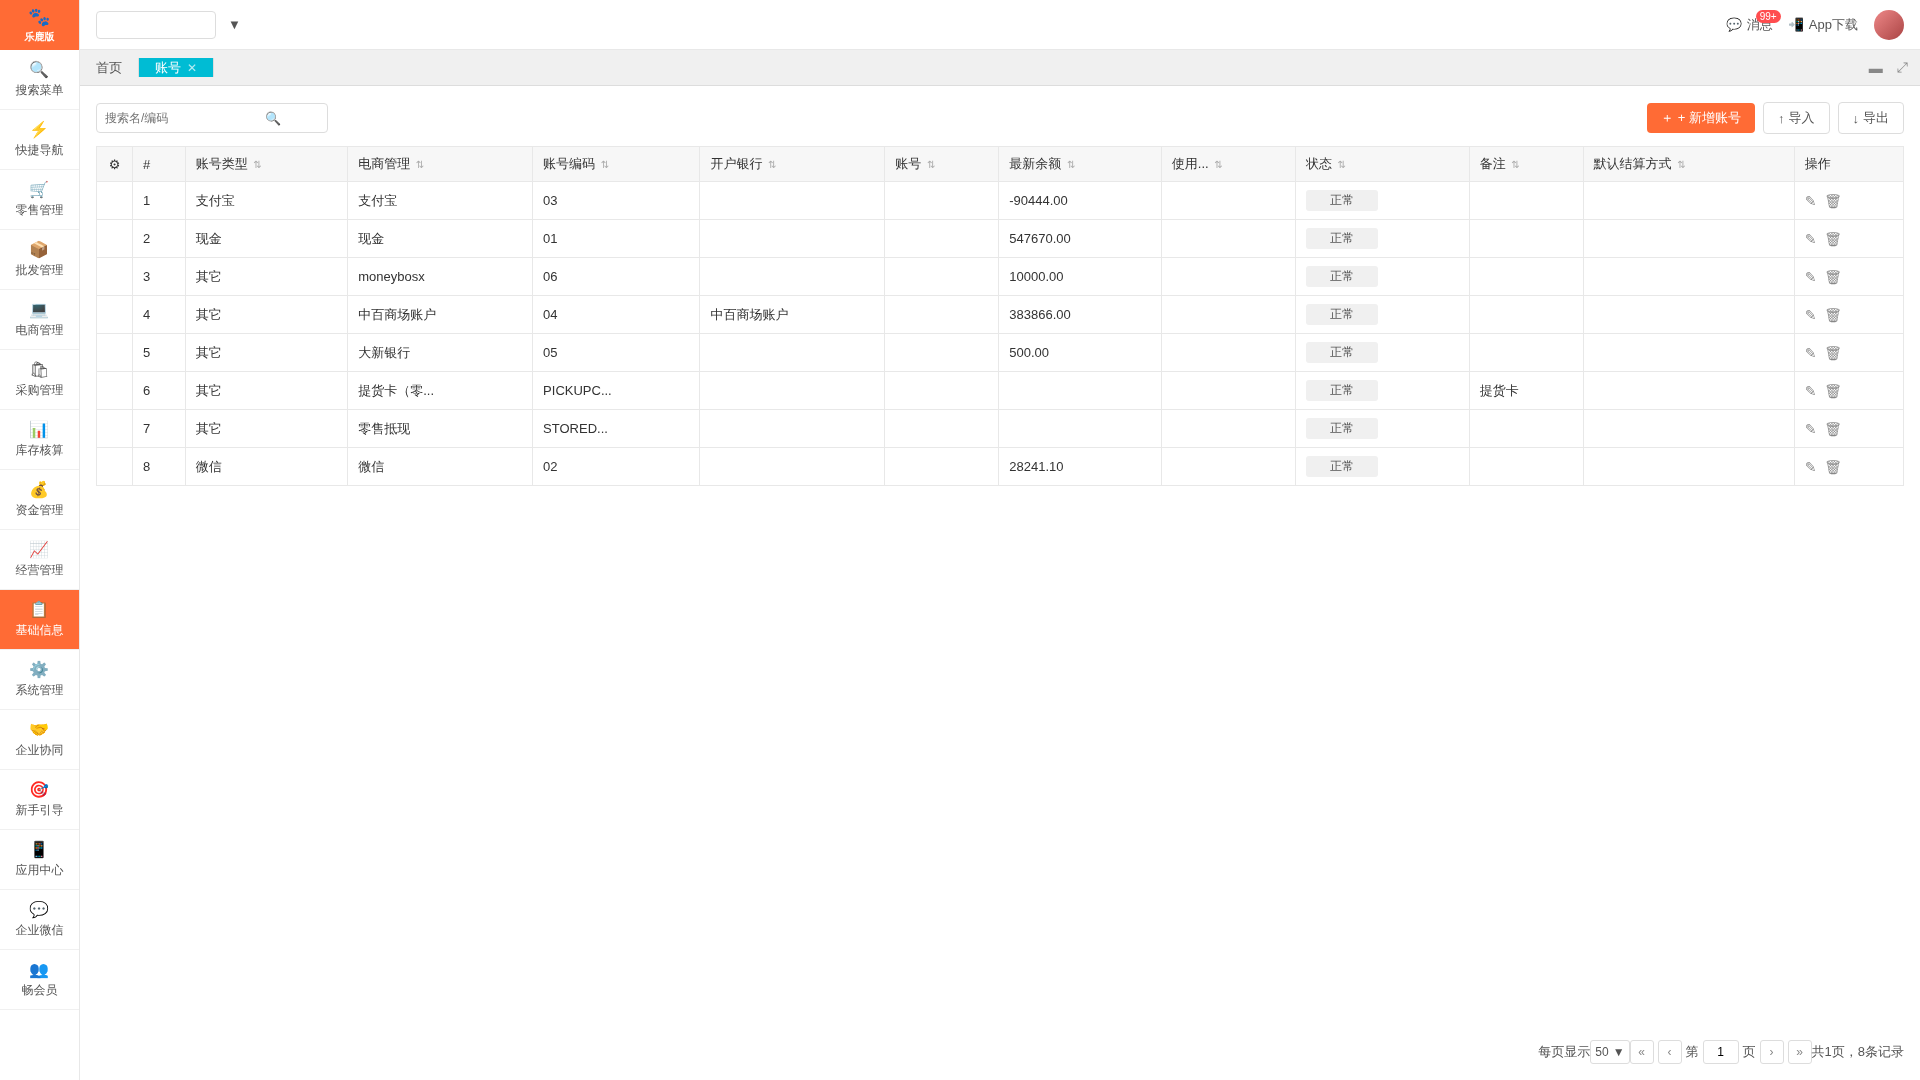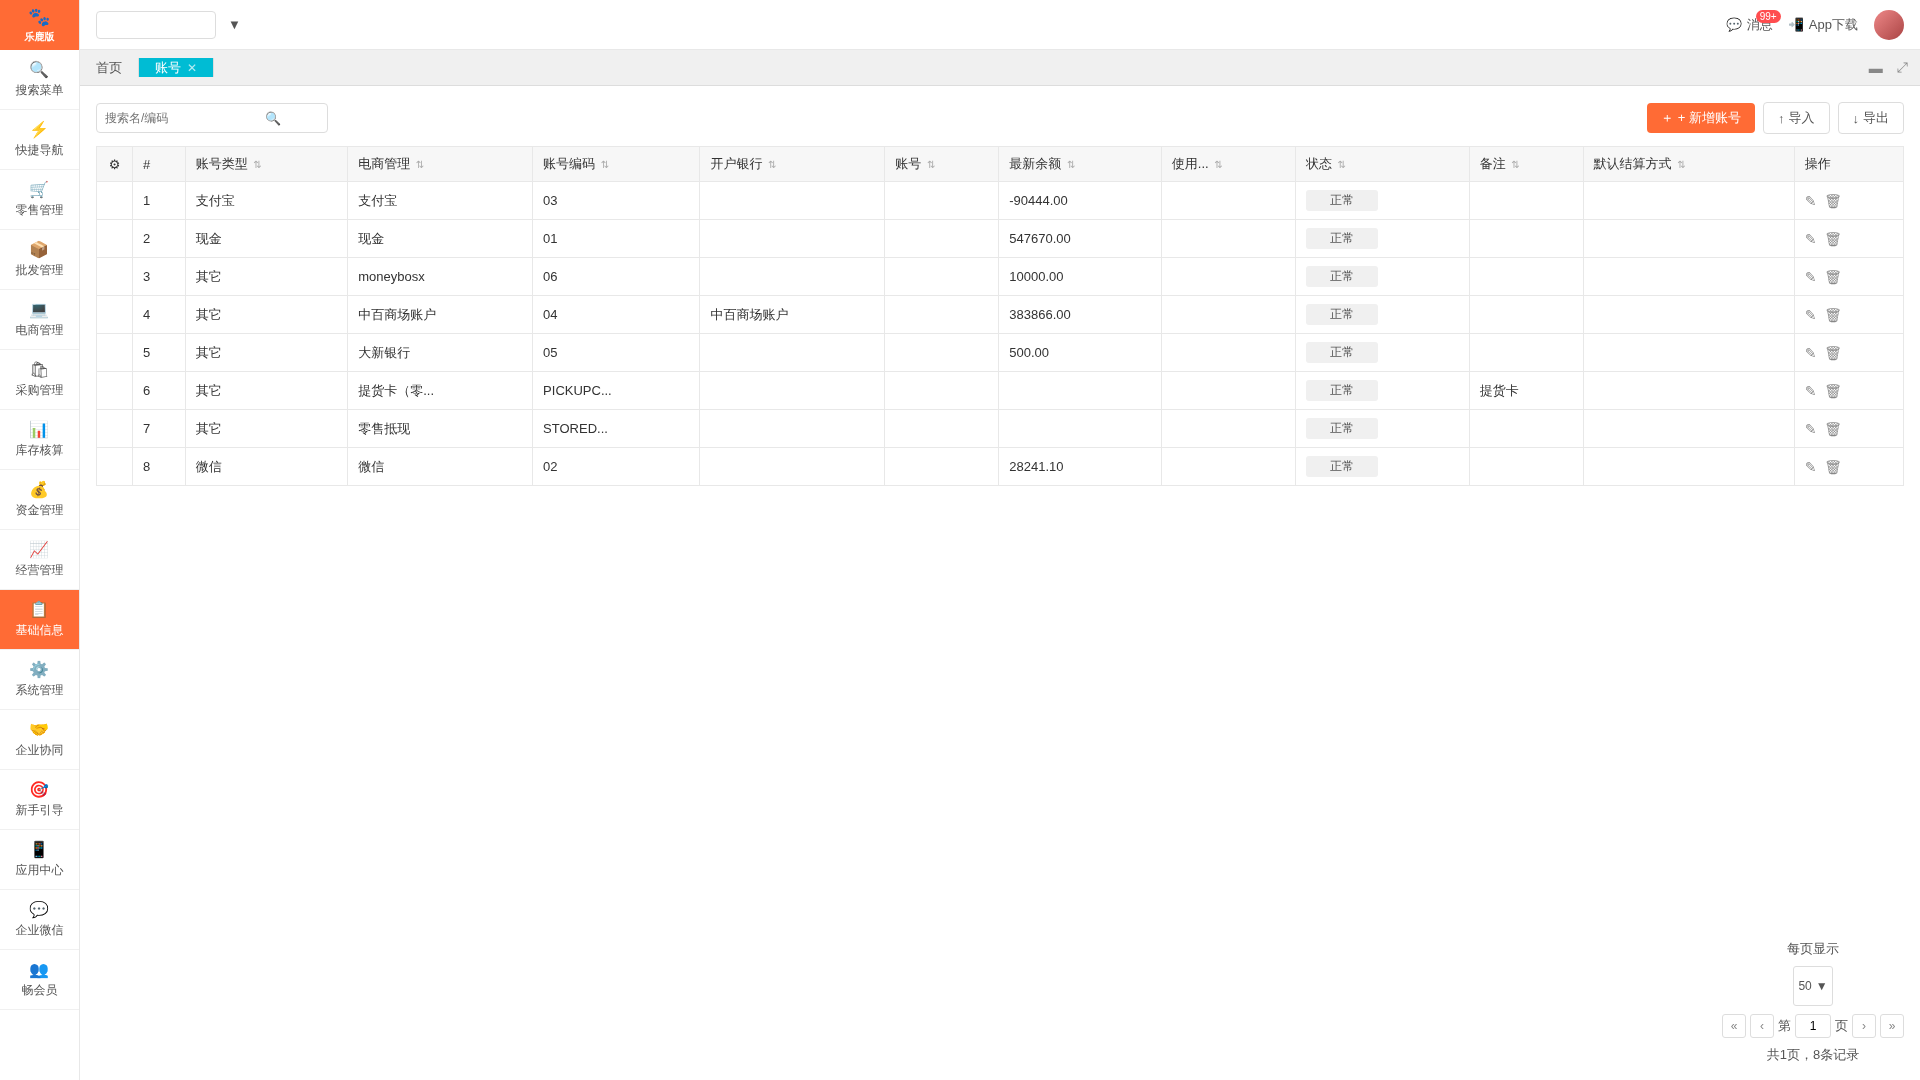--- a/index.html
+++ b/index.html
@@ -272,29 +272,27 @@
     .action-icons { display: flex; gap: 8px; }
     .action-icon { cursor: pointer; color: #888; font-size: 14px; }
 
     
     .pagination {
       position: absolute;
       bottom: 16px;
       right: 16px;
       display: flex;
       align-items: center;
-      gap: 8px;
       font-size: 13px;
       color: #555;
-      flex-direction: column;
     }
     .page-size-select {
       border: 1px solid #ddd;
       border-radius: 3px;
-      padding: 12px 4px;
+      padding: 4px 4px;
       font-size: 12px;
       display: flex;
       align-items: flex-start;
       gap: 4px;
     }
     .page-nav {
       display: flex;
       align-items: center;
       gap: 4px;
     }

